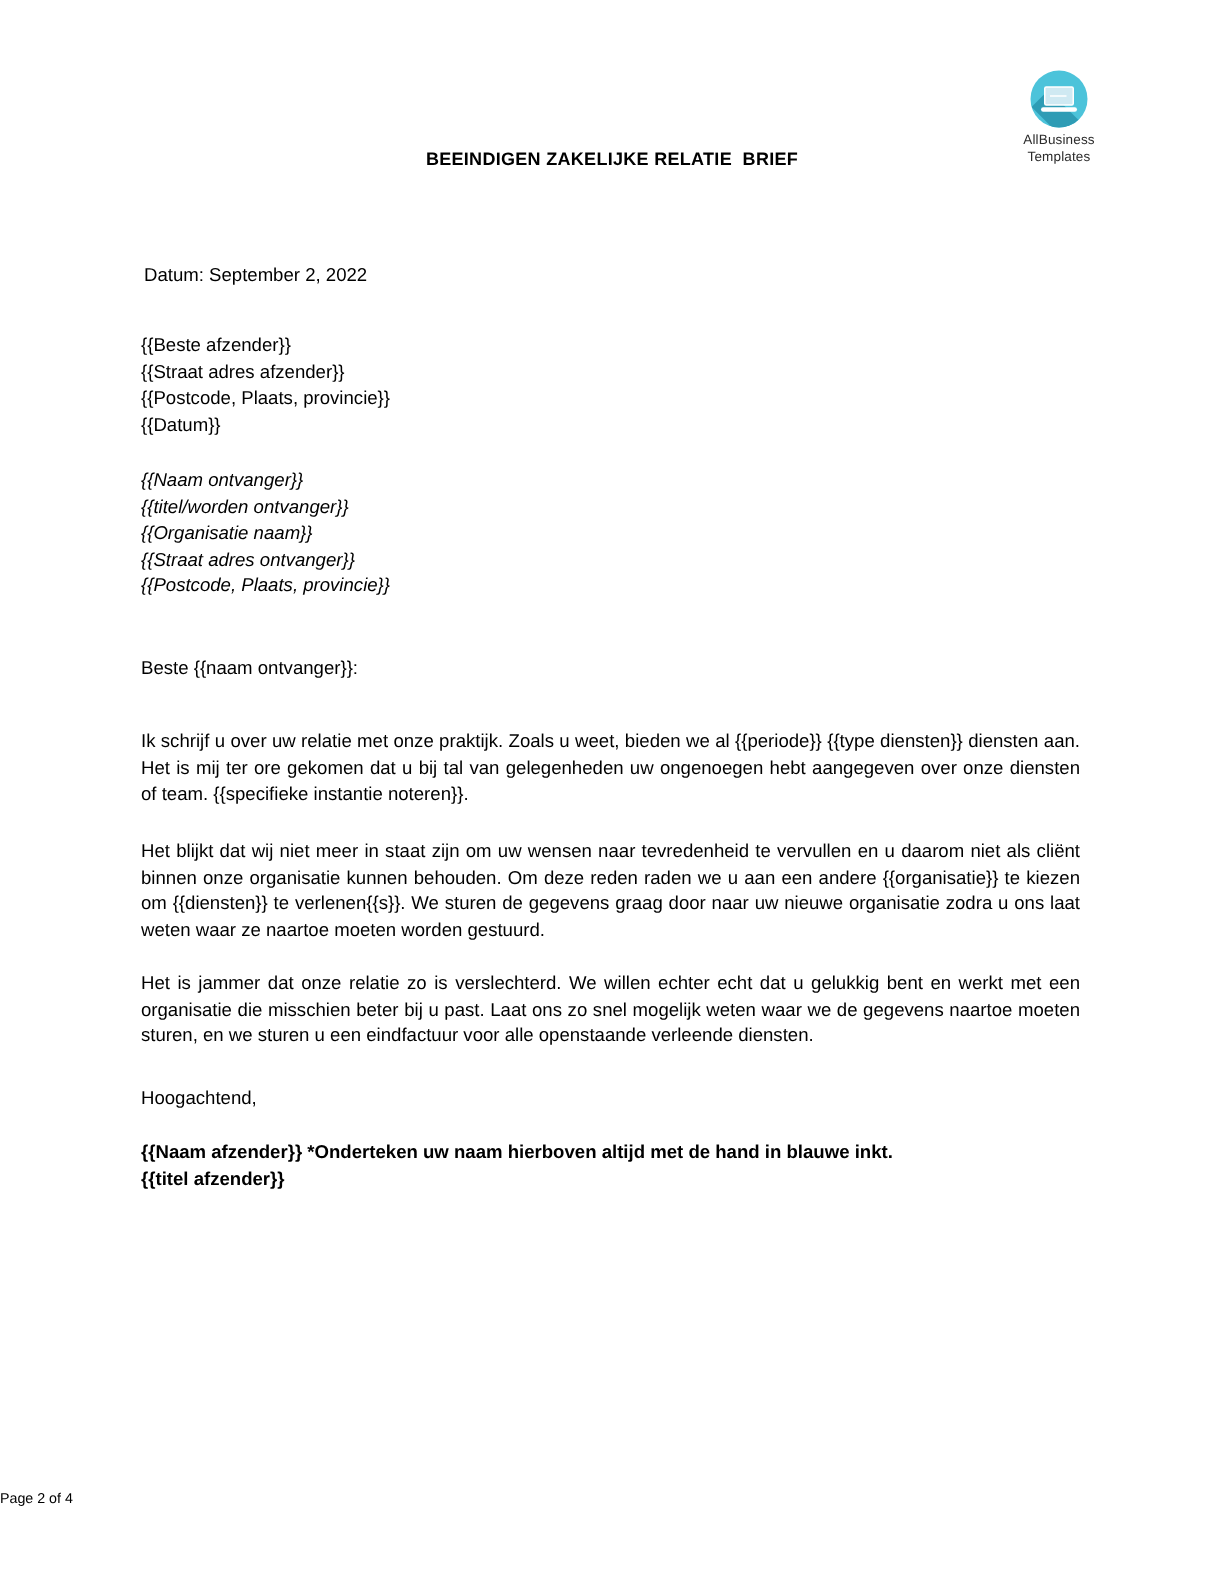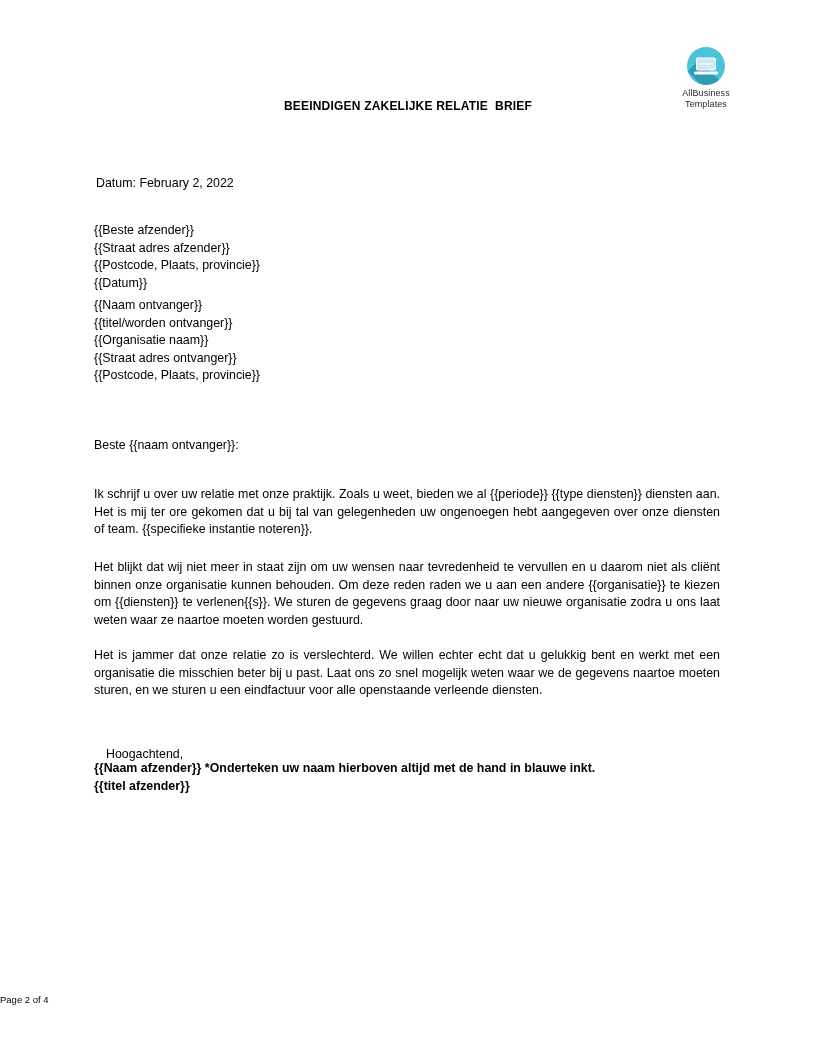--- a/index.html
+++ b/index.html
@@ -134,22 +134,23 @@
   .addr-sender {
     position: absolute;
     left: 0;
     top: 222px;
     width: 500px;
   }
 
   .addr-recipient {
     position: absolute;
     left: 0;
-    top: 297px;
+    top: 312px;
     width: 500px;
+    font-style: italic;
   }
 
   .addr-sender div,
   .addr-recipient div {
     white-space: nowrap;
   }
 
   .salutation {
     position: absolute;
     left: 0;
@@ -166,23 +167,22 @@
     margin-top: 13px;
   }
 
   .para-1 { top: 473px; }
   .para-2 { top: 546px; }
   .para-3 { top: 634px; }
 
   .closing {
     position: absolute;
     left: 0;
-    top: 746px;
-    white-space: nowrap;
-    margin-left: 12px;
+    top: 724px;
+    white-space: nowrap;
   }
 
   .signature {
     position: absolute;
     left: 0;
     top: 760px;
     width: 600px;
   }
 
   .signature div {
@@ -217,21 +217,21 @@
     <div class="brand-text">
       <div>AllBusiness</div>
       <div>Templates</div>
     </div>
   </div>
 
   <div class="doc-title">BEEINDIGEN ZAKELIJKE RELATIE  BRIEF</div>
 
   <div class="body-area">
 
-    <div class="date-line">Datum: February 2, 2022</div>
+    <div class="date-line">Datum: September 2, 2022</div>
 
     <div class="addr-sender">
       <div>{{Beste afzender}}</div>
       <div>{{Straat adres afzender}}</div>
       <div>{{Postcode, Plaats, provincie}}</div>
       <div>{{Datum}}</div>
     </div>
 
     <div class="addr-recipient">
       <div>{{Naam ontvanger}}</div>

